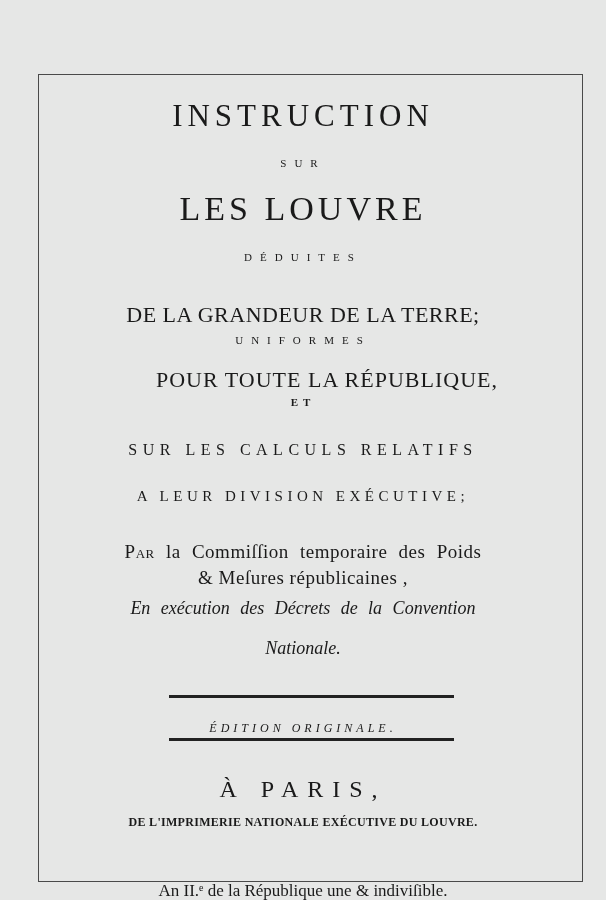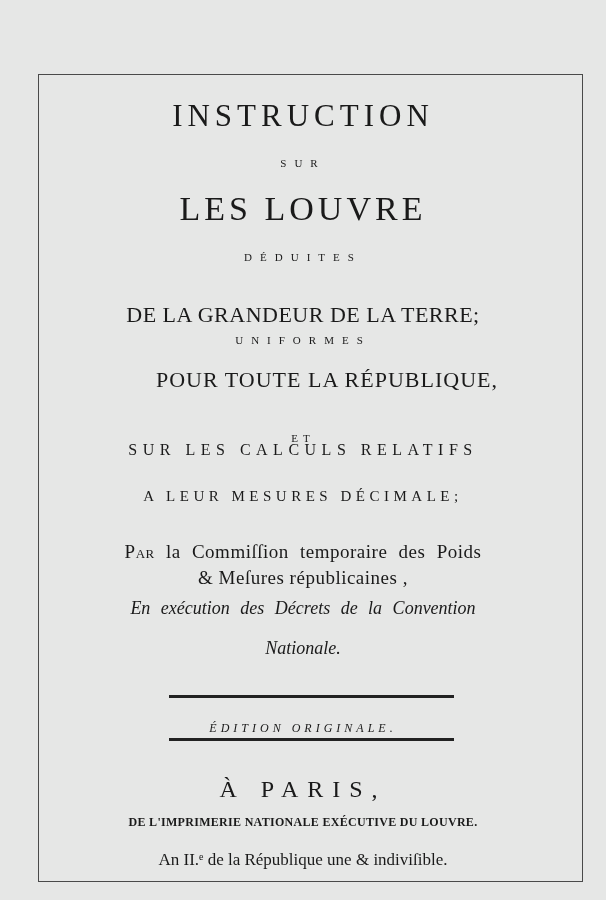--- a/index.html
+++ b/index.html
@@ -24,55 +24,55 @@
     text-align: center;
     white-space: nowrap;
   }
   .l1 { top: 98px; font-size: 31px; letter-spacing: 5px; text-align: center; }
   .l2 { top: 157px; font-size: 11px; letter-spacing: 8px; }
   .l3 { top: 190px; font-size: 34px; letter-spacing: 4px; }
   .l4 { top: 251px; font-size: 11px; letter-spacing: 8px; }
   .l5 { top: 302px; font-size: 22px; letter-spacing: 0.5px; }
   .l6 { top: 334px; font-size: 11px; letter-spacing: 8px; }
   .l7 { top: 367px; font-size: 22px; letter-spacing: 1px; padding-left: 24px; }
-  .l8 { top: 432px; font-size: 11px; letter-spacing: 5px; }
+  .l8 { top: 396px; font-size: 11px; letter-spacing: 5px; font-weight: bold; }
   .l9 { top: 441px; font-size: 16px; letter-spacing: 5.5px; }
   .l10 { top: 488px; font-size: 15px; letter-spacing: 4.5px; }
   .l11 { top: 541px; font-size: 19px; letter-spacing: 0.5px; word-spacing: 6px; }
   .l12 { top: 567px; font-size: 19px; letter-spacing: 0.5px; }
   .l13 { top: 598px; font-size: 18px; font-style: italic; word-spacing: 6px; }
   .l14 { top: 638px; font-size: 18px; font-style: italic; }
   .rule {
     position: absolute;
     left: 169px; width: 285px; height: 3px;
     background: #222;
   }
   .r1 { top: 695px; }
   .r2 { top: 738px; }
   .l15 { top: 710px; font-size: 12px; font-style: italic; letter-spacing: 4px; margin-top: 11px; }
   .l16 { top: 776px; font-size: 24px; letter-spacing: 9px; }
   .l17 { top: 815px; font-size: 12px; font-weight: bold; letter-spacing: 0.3px; }
-  .l18 { top: 850px; font-size: 17px; }
+  .l18 { top: 881px; font-size: 17px; }
   .sc { font-variant: small-caps; }
 </style>
 </head>
 <body>
 
 <div class="frame"></div>
 
 <div class="line l1">INSTRUCTION</div>
 <div class="line l2">SUR</div>
 <div class="line l3">LES LOUVRE</div>
 <div class="line l4">DÉDUITES</div>
 <div class="line l5">DE LA GRANDEUR DE LA TERRE;</div>
 <div class="line l6">UNIFORMES</div>
 <div class="line l7">POUR TOUTE LA RÉPUBLIQUE,</div>
 <div class="line l8">ET</div>
 <div class="line l9">SUR LES CALCULS RELATIFS</div>
-<div class="line l10">A LEUR MESURES DÉCIMALE;</div>
+<div class="line l10">A LEUR DIVISION EXÉCUTIVE;</div>
 
 <div class="line l11">
   <span class="sc">Par</span>
   <span>la Commiſſion temporaire des Poids</span>
 </div>
 <div class="line l12">&amp; Meſures républicaines ,</div>
 <div class="line l13">En exécution des Décrets de la Convention</div>
 <div class="line l14">Nationale.</div>
 
 <div class="rule r1"></div>

